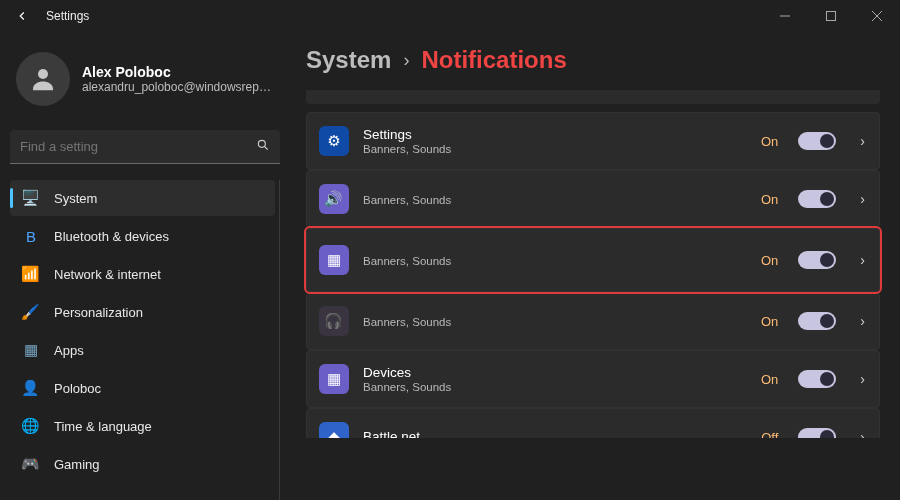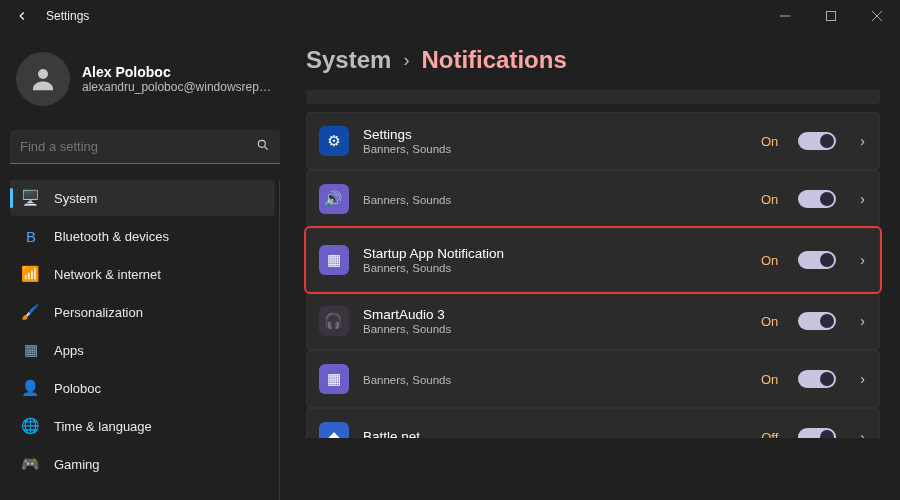--- a/index.html
+++ b/index.html
@@ -41,21 +41,21 @@
   }
   .nav-item.active { background:#2d2d2d; }
   .nav-item.active::before {
     content:""; position:absolute; left:0; top:8px; bottom:8px; width:3px; background:#4cc2ff; border-radius:2px;
   }
   .nav-icon { width:18px; height:18px; display:flex; align-items:center; justify-content:center; font-size:15px;}
   .main { flex:1; padding: 14px 20px 0 16px; overflow:hidden; }
   .crumb { display:flex; align-items:center; gap:12px; margin-bottom:16px; }
   .crumb .c1 { font-size:24px; font-weight:600; color:#bcbcbc; }
   .crumb .chev { font-size:18px; color:#bcbcbc; }
-  .crumb .c2 { font-size:24px; font-weight:600; color:#fca5a5; }
+  .crumb .c2 { font-size:24px; font-weight:600; color:#ef4444; }
   .rows { display:flex; flex-direction:column; gap:8px; }
   .toprow { height:14px; background:#2b2b2b; border-radius:0 0 4px 4px; }
   .row {
     background:#2b2b2b; border:1px solid #323232; border-radius:4px;
     height:58px; display:flex; align-items:center; padding:0 14px 0 12px; gap:14px;
   }
   .row.hl { outline:2px solid #e03b3b; outline-offset:0; height:64px;}
   .appicon {
     width:30px; height:30px; border-radius:6px; display:flex; align-items:center; justify-content:center;
     font-size:15px; color:#fff;
@@ -196,48 +196,47 @@
               <div class="toggle">
                 <div class="knob"></div>
               </div>
               <div class="rchev">›</div>
             </div>
           </div>
           <div>
             <div class="row hl">
               <div class="appicon" style="background: rgb(107, 95, 199);">▦</div>
               <div class="rowtext">
-                <div class="t">Startup App Notification</div>
                 <div class="s">Banners, Sounds</div>
               </div>
               <div class="state">On</div>
               <div class="toggle">
                 <div class="knob"></div>
               </div>
               <div class="rchev">›</div>
             </div>
           </div>
           <div>
             <div class="row">
               <div class="appicon" style="background: rgb(58, 51, 64);">🎧</div>
               <div class="rowtext">
-                <div class="t">SmartAudio 3</div>
                 <div class="s">Banners, Sounds</div>
               </div>
               <div class="state">On</div>
               <div class="toggle">
                 <div class="knob"></div>
               </div>
               <div class="rchev">›</div>
             </div>
           </div>
           <div>
             <div class="row">
               <div class="appicon" style="background: rgb(107, 95, 199);">▦</div>
               <div class="rowtext">
+                <div class="t">Devices</div>
                 <div class="s">Banners, Sounds</div>
               </div>
               <div class="state">On</div>
               <div class="toggle">
                 <div class="knob"></div>
               </div>
               <div class="rchev">›</div>
             </div>
           </div>
           <div class="cutrow">

